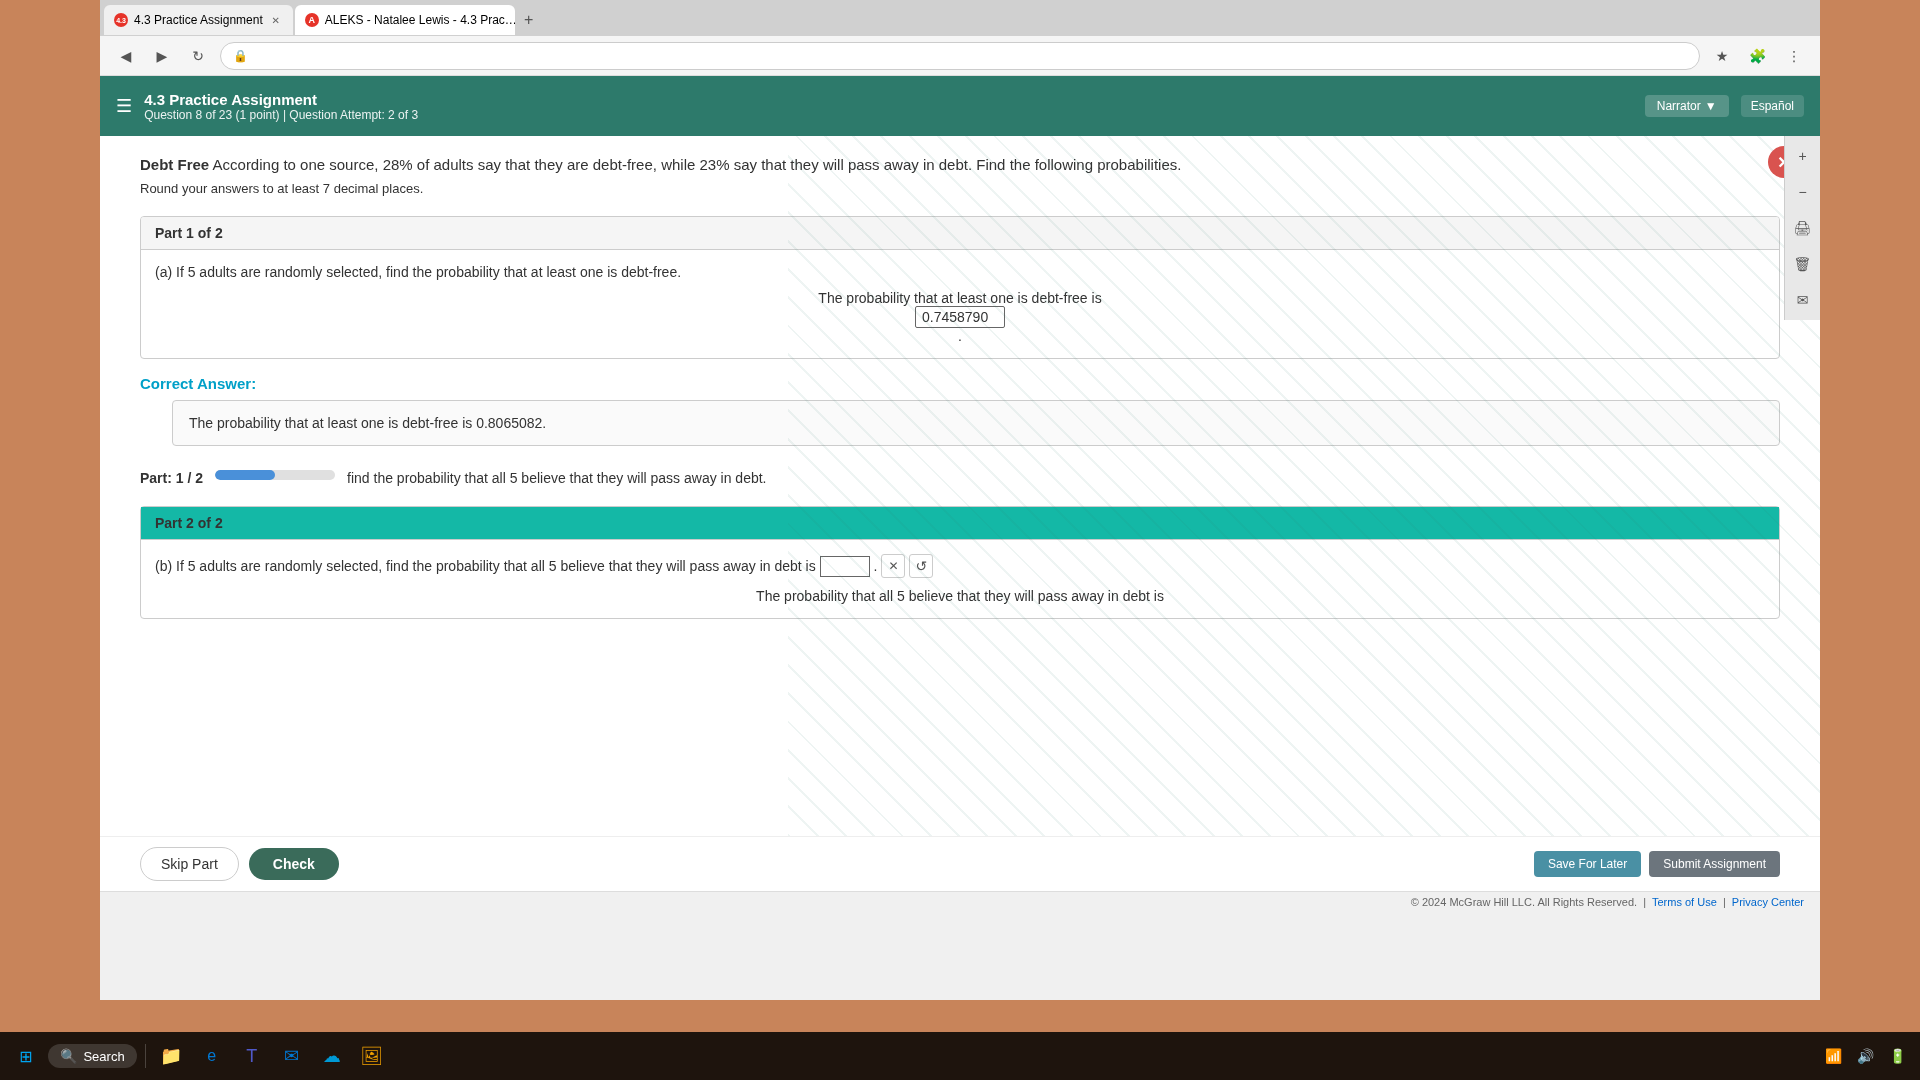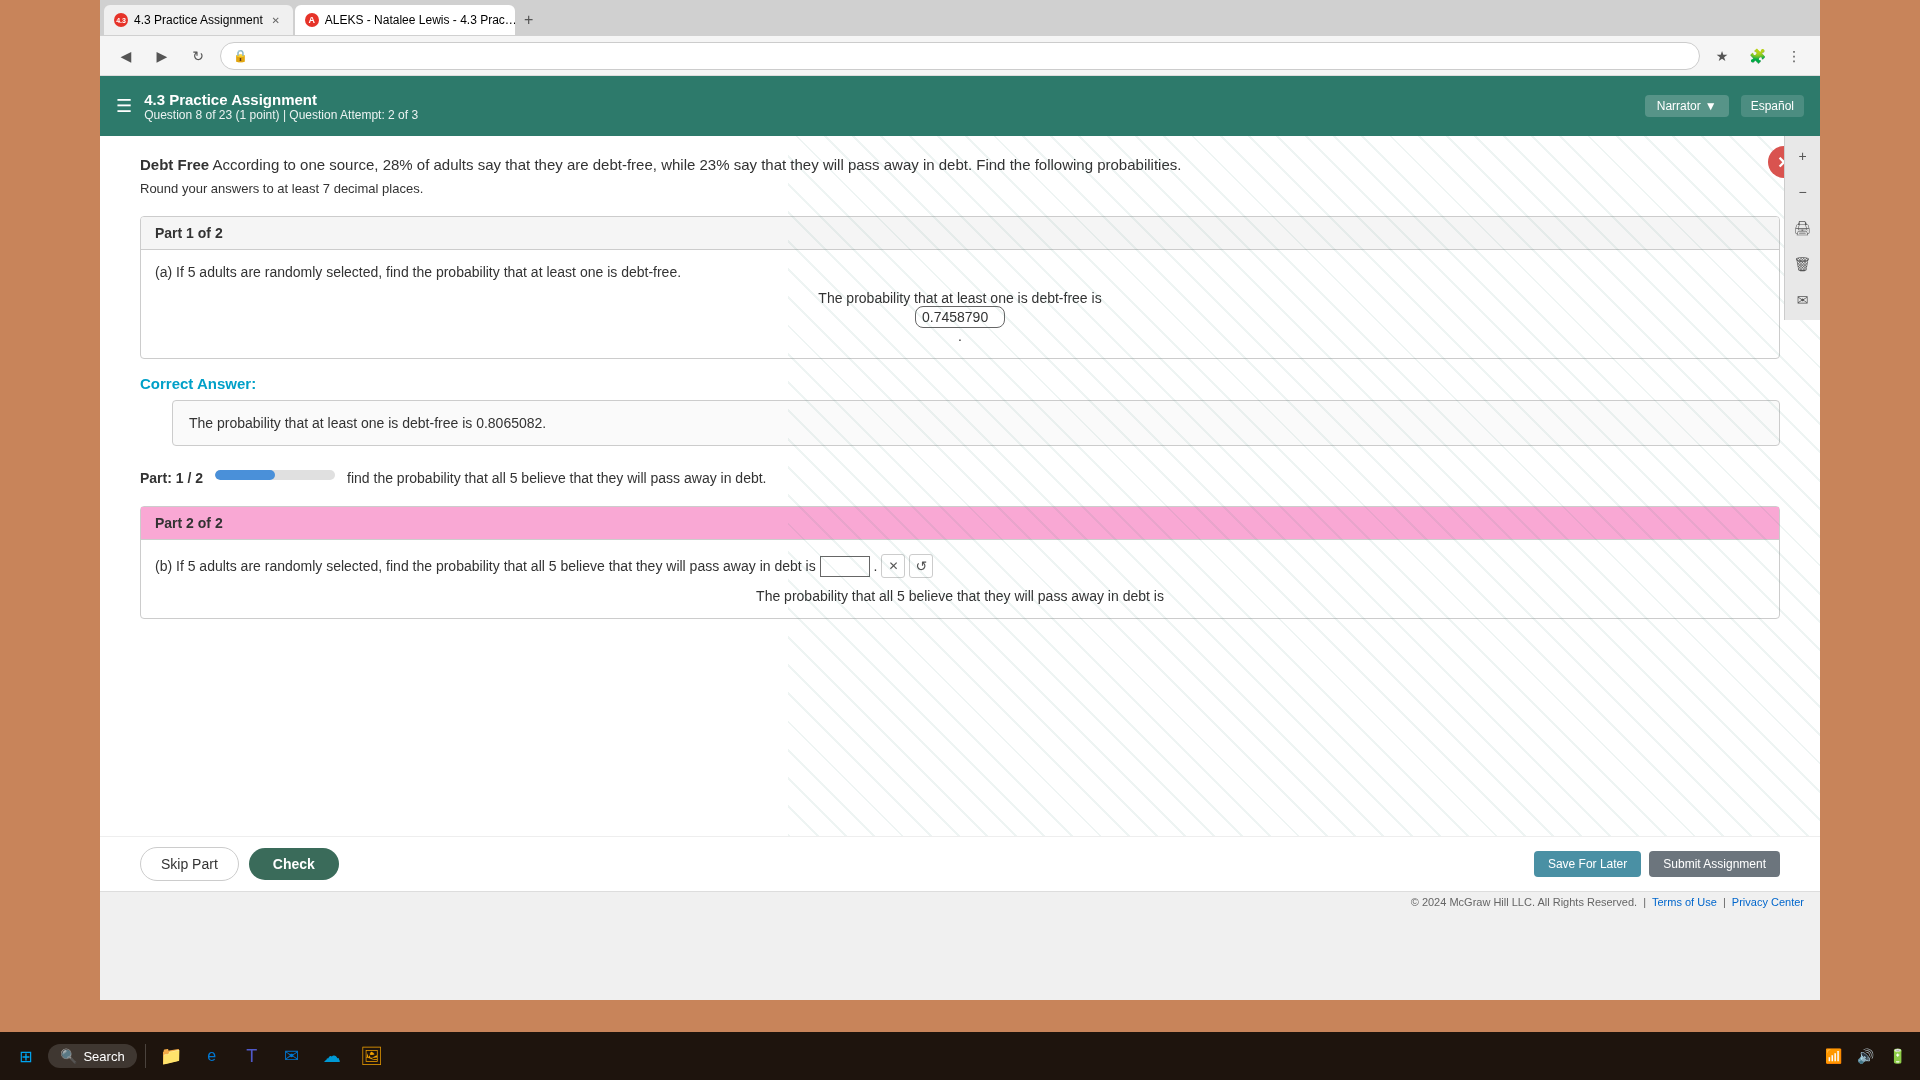--- a/index.html
+++ b/index.html
@@ -298,21 +298,21 @@
     .part-answer-line {
       font-size: 14px;
       color: #333;
       display: flex;
       align-items: center;
       flex-direction: column;
     }
 
     .answer-input {
       border: 1px solid #666;
-      border-radius: 8px;
+      border-radius: 2px;
       padding: 2px 6px;
       font-size: 14px;
       width: 90px;
       color: #333;
     }
 
     
     .correct-answer-section {
       margin-top: 10px;
       margin-bottom: 16px;
@@ -371,21 +371,21 @@
     }
 
     
     .part2-box {
       border: 1px solid #ccc;
       border-radius: 4px;
       margin-bottom: 16px;
     }
 
     .part2-header {
-      background: #f9a8d4;
+      background: #14b8a6;
       padding: 8px 14px;
       font-size: 14px;
       font-weight: bold;
       color: #333;
       border-bottom: 1px solid #ccc;
     }
 
     .part2-body {
       padding: 14px 14px;
     }

